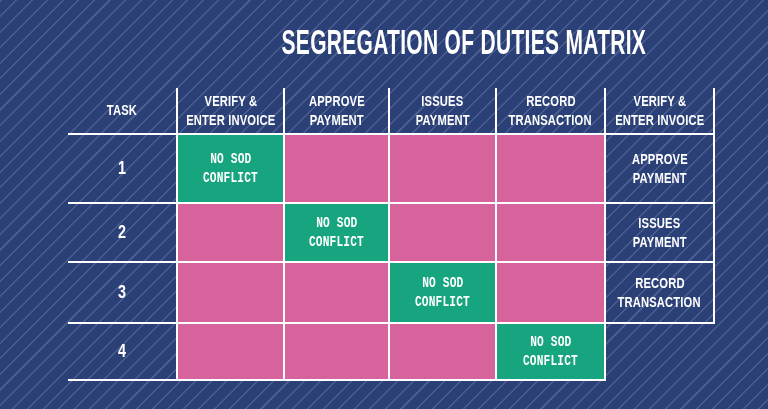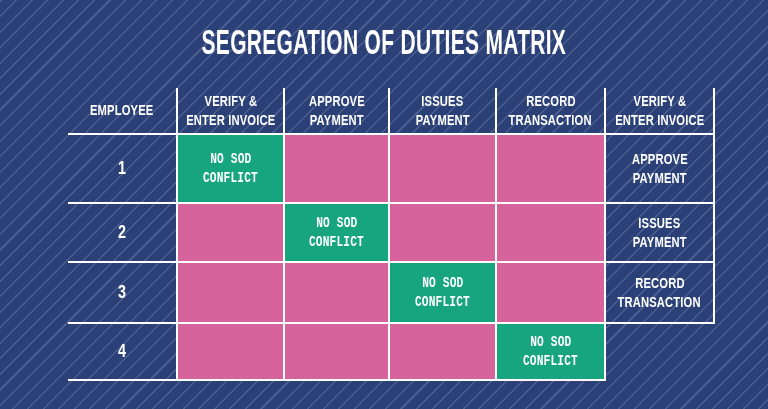--- a/index.html
+++ b/index.html
@@ -18,21 +18,21 @@
       var(--stripe, rgba(151,168,208,0.28)) 0 1.5px,
       transparent 1.5px 11px
     );
     overflow: hidden;
   }
   .title {
     position: absolute;
     top: 22px;
     left: 0;
     width: 100%;
-    text-align: center;
+    text-align: right;
   }
   .title-text {
     display: inline-block;
     white-space: nowrap;
     transform: scaleX(0.6);
     transform-origin: 50% 50%;
     font-size: 35px;
     font-weight: 700;
     letter-spacing: 0.5px;
     color: var(--text, #ffffff);
@@ -73,21 +73,21 @@
 
 <div class="stage">
 
   <div class="title">
     <span class="title-text">SEGREGATION OF DUTIES MATRIX</span>
   </div>
 
   <div class="matrix">
 
     <div class="cell head">
-      <span class="ln">EMPLOYEE</span>
+      <span class="ln">TASK</span>
     </div>
     <div class="cell head">
       <span class="ln">VERIFY &amp;</span>
       <span class="ln">ENTER INVOICE</span>
     </div>
     <div class="cell head">
       <span class="ln">APPROVE</span>
       <span class="ln">PAYMENT</span>
     </div>
     <div class="cell head">

